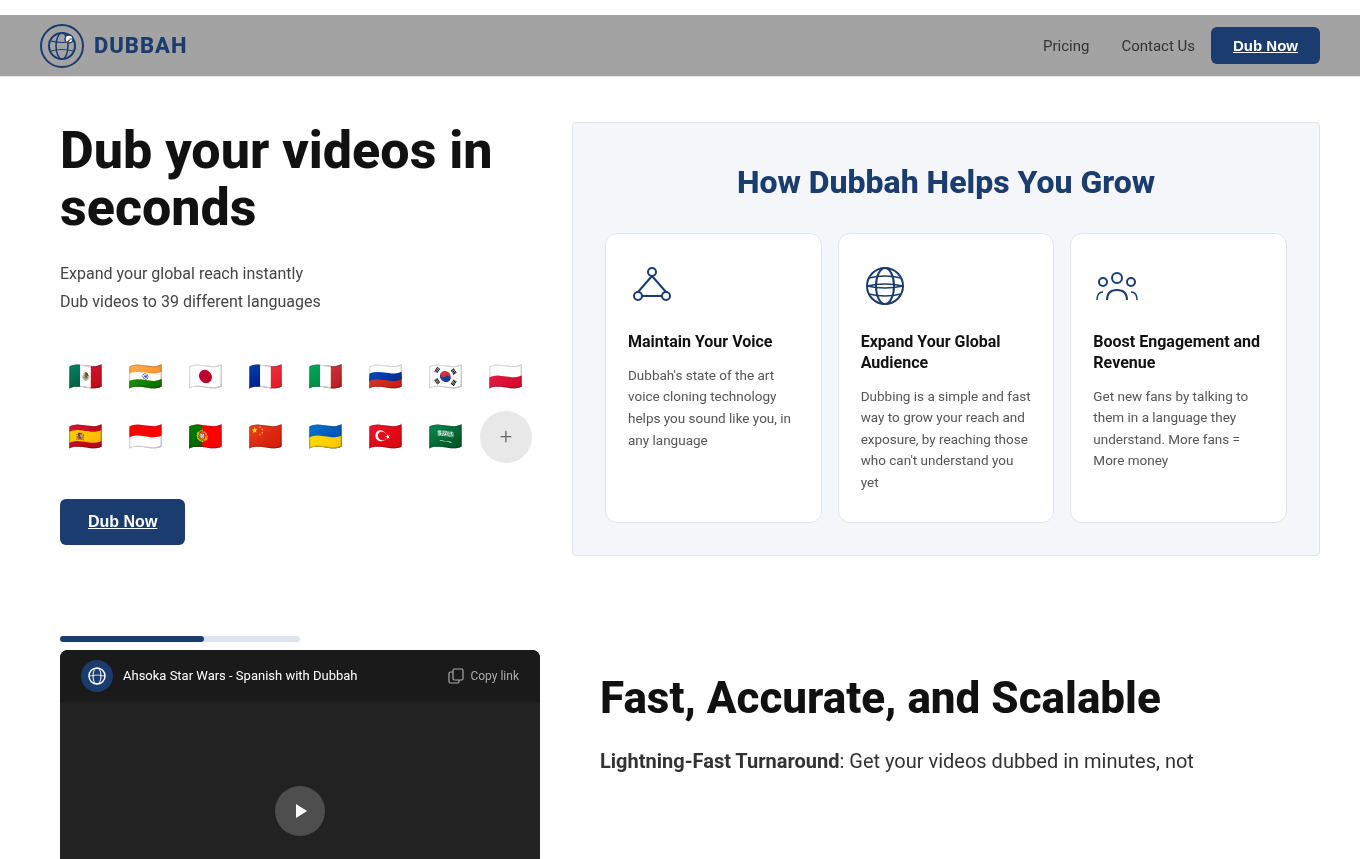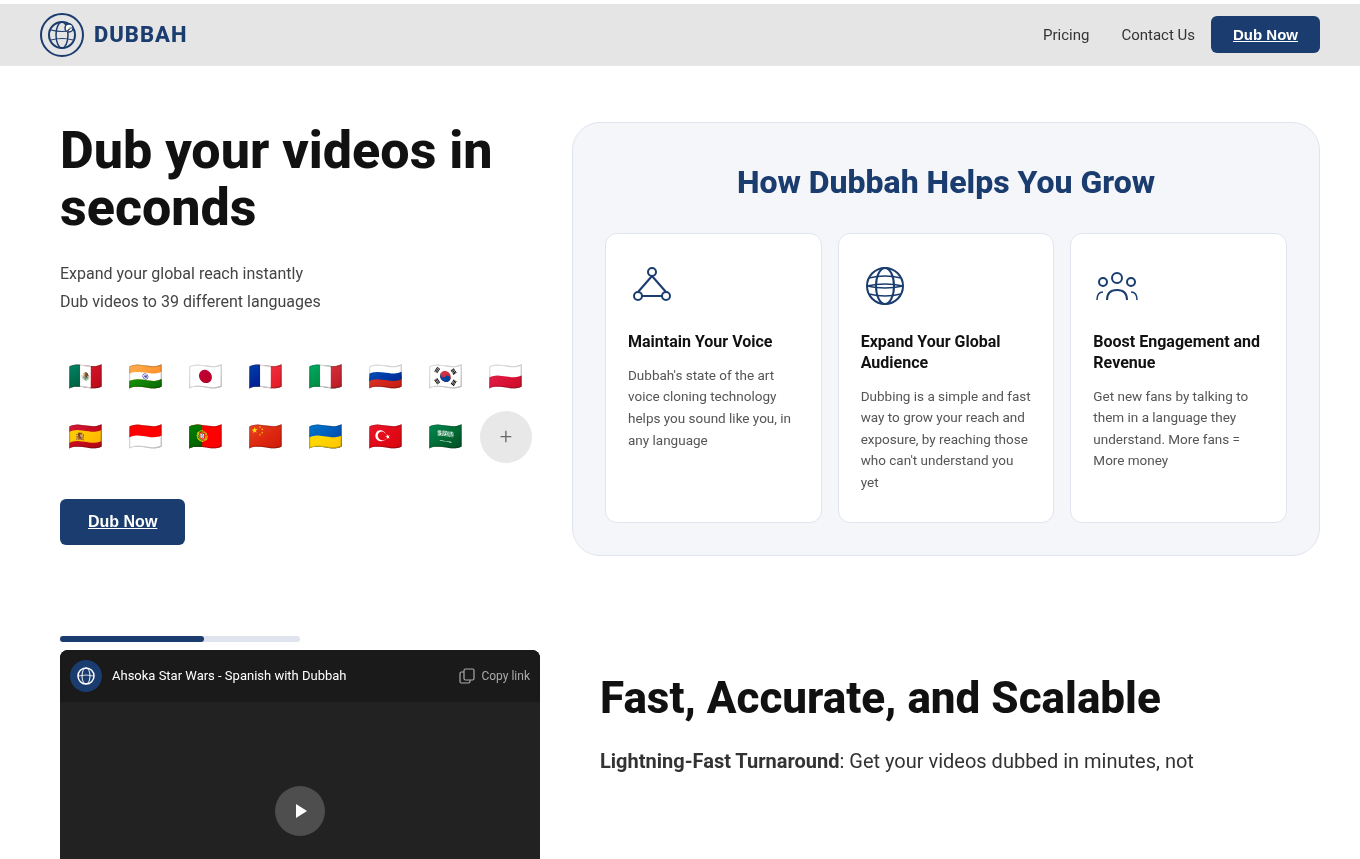--- a/index.html
+++ b/index.html
@@ -2,21 +2,21 @@
 <html><head>
   <meta charset="utf-8">
   <style>
     * { margin: 0; padding: 0; box-sizing: border-box; }
     body { font-family: -apple-system, BlinkMacSystemFont, 'Segoe UI', Roboto, sans-serif; background: #fff; color: #1a1a2e; }
 
     
     nav {
       display: flex; align-items: center; justify-content: space-between;
       padding: 0 40px; height: 62px; border-bottom: 1px solid #e8e8e8;
-      position: sticky; top: 4px; background: #e5e5e5; z-index: 100;
+      position: sticky; top: 15px; background: #a3a3a3; z-index: 100;
     }
     .logo-area { display: flex; align-items: center; gap: 10px; cursor: pointer; }
     .logo-icon {
       width: 44px; height: 44px; border-radius: 50%; border: 2px solid #1a3c6e;
       display: flex; align-items: center; justify-content: center; font-size: 18px;
     }
     .logo-text { font-size: 22px; font-weight: 800; color: #1a3c6e; letter-spacing: 1px; }
     .nav-links { display: flex; align-items: center; }
     .nav-link { text-decoration: none; color: #333; font-size: 15px; padding: 8px 16px; }
     .nav-btn {
@@ -39,21 +39,21 @@
       font-size: 22px; color: #666; font-weight: 300; cursor: pointer;
     }
     .hero-btn {
       background: #1a3c6e; color: #fff; border: none; padding: 14px 28px;
       border-radius: 6px; font-size: 16px; font-weight: 700; cursor: pointer;
       text-decoration: underline;
     }
 
     
     .hero-right {
-      flex: 1; background: #f5f6fa; border: 1px solid #e0e4ee; border-radius: 28px;
+      flex: 1; background: #f5f6fa; border: 1px solid #e0e4ee; border-radius: 4px;
       padding: 40px 32px 32px 32px; min-height: 420px;
     }
     .feature-heading { text-align: center; font-size: 32px; color: #111; margin-bottom: 32px; font-weight: 400; }
     .feature-heading span { font-weight: 800; color: #1a3c6e; }
     .feature-cards { display: flex; gap: 16px; }
     .feature-card {
       flex: 1; background: #fff; border: 1px solid #e0e4ee; border-radius: 12px;
       padding: 28px 22px; display: flex; flex-direction: column; gap: 12px;
     }
     .feature-icon { color: #1a3c6e; margin-bottom: 6px; }
@@ -65,21 +65,21 @@
 
     
     .bottom-section { display: flex; align-items: flex-start; padding: 40px 60px; gap: 60px; }
     .bottom-left { flex: 0 0 480px; }
     .video-placeholder {
       width: 100%; background: #111; border-radius: 8px; overflow: hidden;
       position: relative; height: 270px; display: flex; flex-direction: column;
     }
     .video-bar {
       background: #1a1a1a; display: flex; align-items: center; justify-content: space-between;
-      padding: 10px 10px;
+      padding: 10px 21px;
     }
     .video-bar-left { display: flex; align-items: center; gap: 10px; }
     .video-avatar { width: 32px; height: 32px; border-radius: 50%; background: #1a3c6e; display: flex; align-items: center; justify-content: center; font-size: 14px; }
     .video-title { color: #fff; font-size: 13px; }
     .video-copy { color: #aaa; font-size: 12px; display: flex; align-items: center; gap: 6px; }
     .video-body { flex: 1; background: #222; display: flex; align-items: center; justify-content: center; }
     .play-btn { width: 50px; height: 50px; border-radius: 50%; background: rgba(255,255,255,0.2); display: flex; align-items: center; justify-content: center; }
 
     .bottom-right { flex: 1; margin-top: 36px; }
     .bottom-title { font-size: 44px; font-weight: 800; color: #111; line-height: 1.2; margin-bottom: 20px; }

